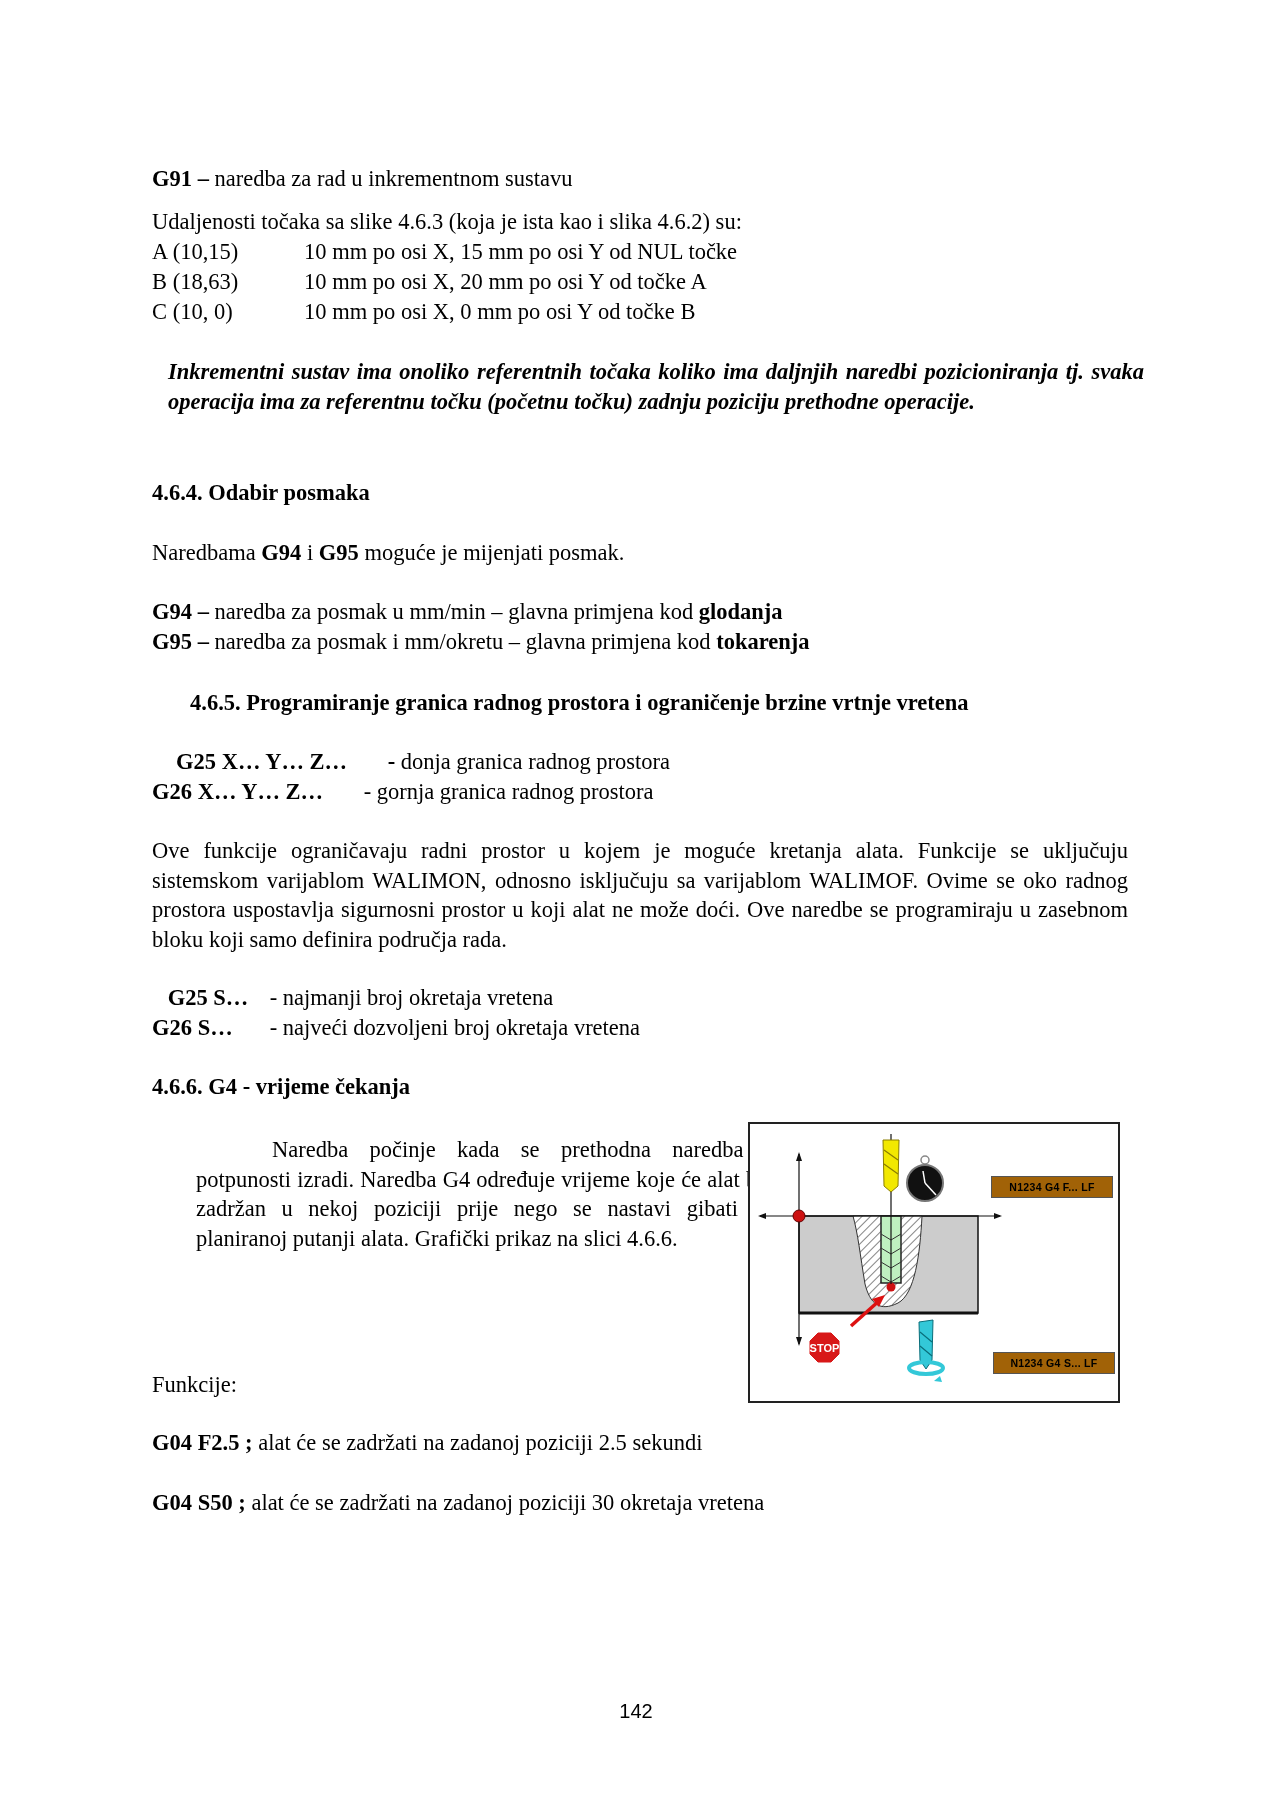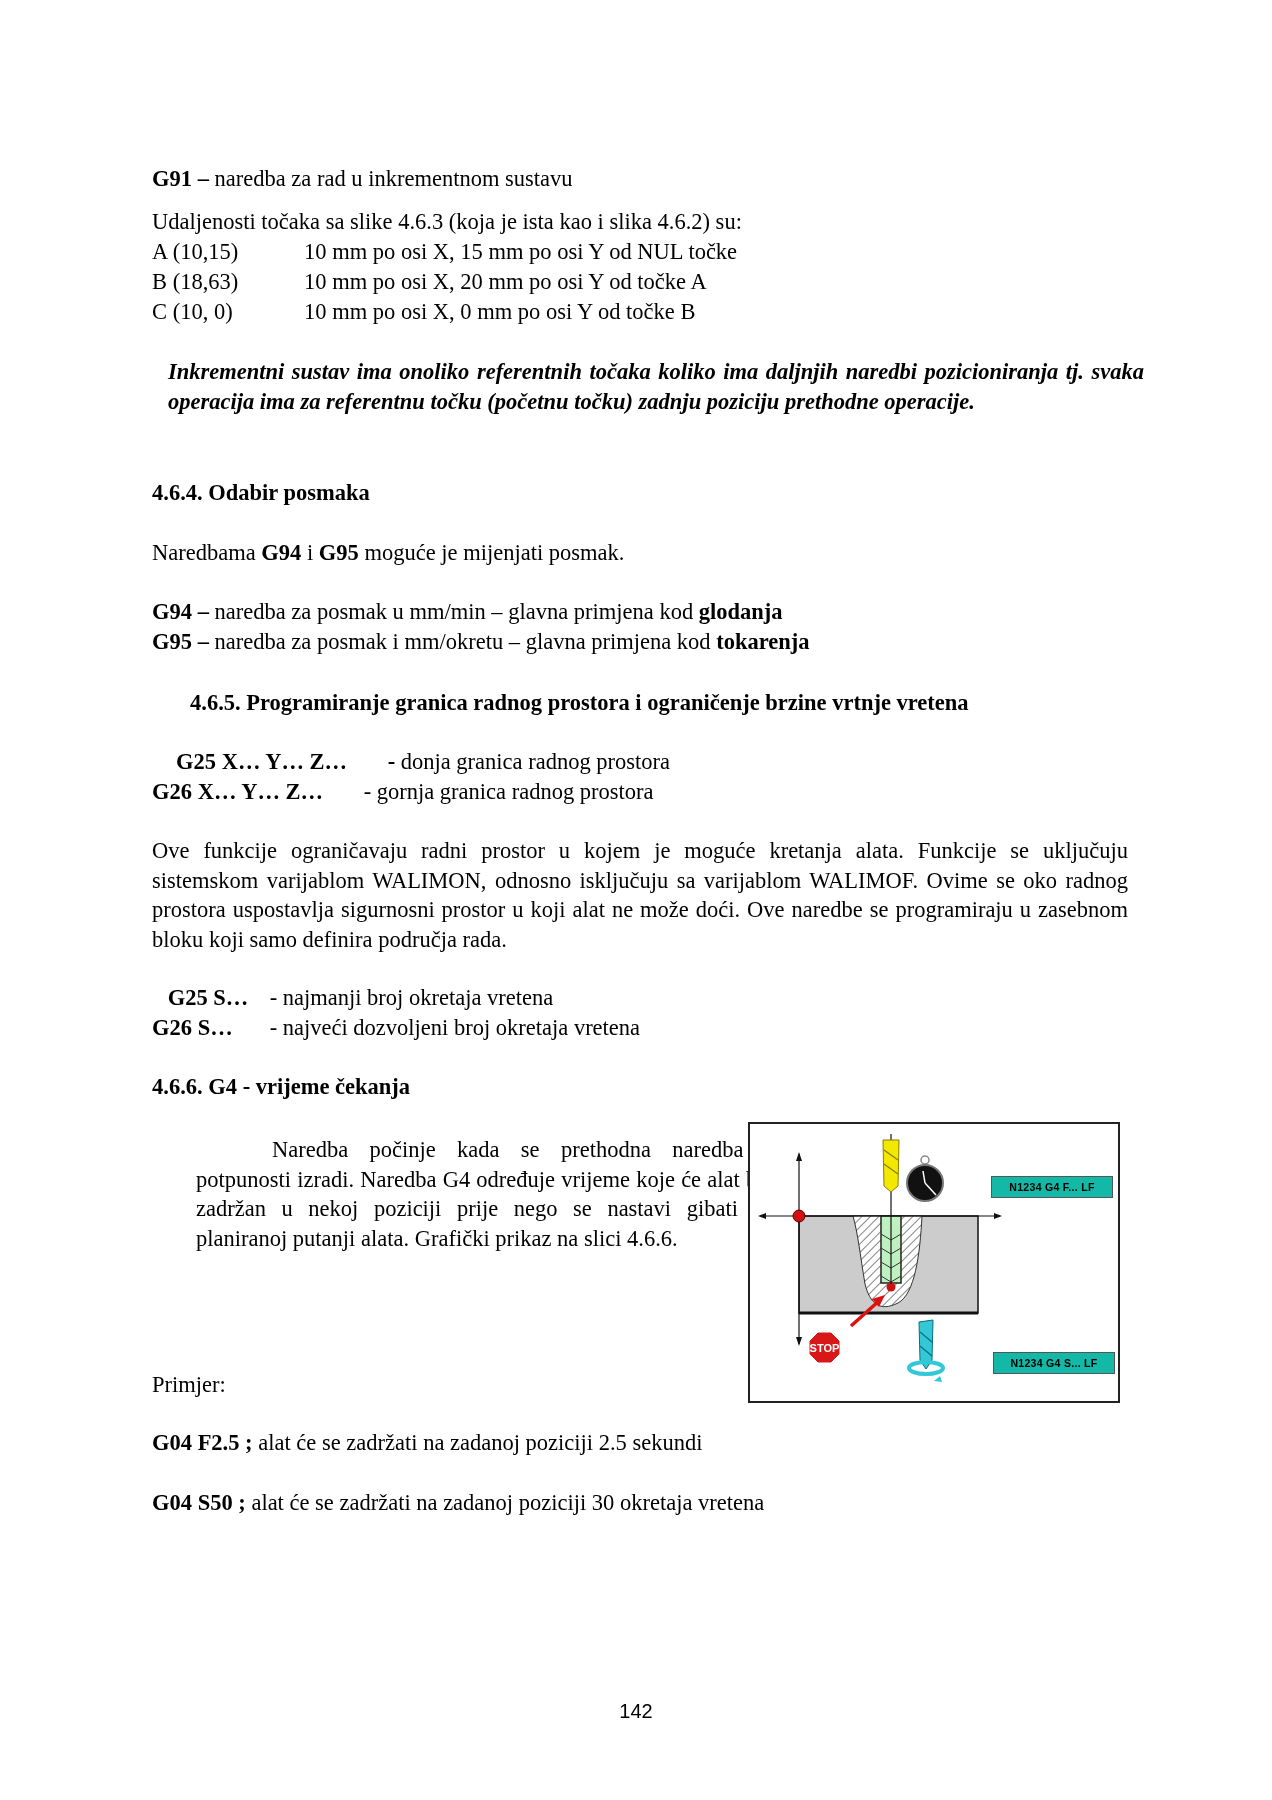--- a/index.html
+++ b/index.html
@@ -10,21 +10,21 @@
   .it { font-style: italic; font-weight: bold; }
   .just { position: absolute; left: 152px; width: 976px; font-size: 22.5px; line-height: 29.5px; text-align: justify; }
   .just.it { font-size: 22.5px; }
   .tab2 { position: absolute; left: 152px; }
   .tab2 .c1 { display: inline-block; width: 152px; }
   .pagenum { position: absolute; top: 1700px; left: 0; width: 1272px; text-align: center;
              font-family: "Liberation Sans", sans-serif; font-size: 20px; }
   .fig { position: absolute; left: 748px; top: 1122px; width: 368px; height: 277px;
          border: 2px solid #222; background: #fff; }
   .fig svg { position: absolute; left: 0; top: 0; }
-  .tag { position: absolute; background: #14b8a6; border: 1px solid #555;
+  .tag { position: absolute; background: #a16207; border: 1px solid #555;
          font-family: "Liberation Sans", sans-serif; font-weight: bold; font-size: 10.5px;
          display: flex; align-items: center; justify-content: center; letter-spacing: 0.3px; }
 </style>
 </head>
 <body>
 
 <div class="ln" style="top:164px;">
   <span class="b">G91</span><span class="b"> – </span><span>naredba za rad u inkrementnom sustavu</span>
 </div>
 
@@ -64,21 +64,21 @@
   <span class="b" style="display:inline-block;width:112px;">G25   S…</span><span>  - najmanji broj okretaja vretena</span>
 </div>
 <div class="ln" style="top:1013px;">
   <span class="b" style="display:inline-block;width:112px;">G26   S…</span><span>  - najveći dozvoljeni broj okretaja vretena</span>
 </div>
 
 <div class="ln b" style="top:1072px;">
   <span>4.6.6.   G4 </span><span>- vrijeme čekanja</span>
 </div>
 <div class="just" style="top:1135px; width:580px; text-indent:76px;margin-left:44px;">Naredba počinje kada se prethodna naredba u potpunosti izradi. Naredba G4 određuje vrijeme koje će alat biti zadržan u nekoj poziciji prije nego se nastavi gibati po planiranoj putanji alata. Grafički prikaz na slici 4.6.6.</div>
-<div class="ln" style="top:1370px;">Primjer:</div>
+<div class="ln" style="top:1370px;">Funkcije:</div>
 <div class="ln" style="top:1428px;">
   <span class="b">G04 F2.5 ;</span><span> alat će se zadržati na zadanoj poziciji 2.5 sekundi</span>
 </div>
 <div class="ln" style="top:1488px;">
   <span class="b">G04 S50 ;</span><span> alat će se zadržati na zadanoj poziciji 30 okretaja vretena</span>
 </div>
 
 <div class="fig">
   <svg width="368" height="277" viewBox="0 0 368 277">
     <defs>

